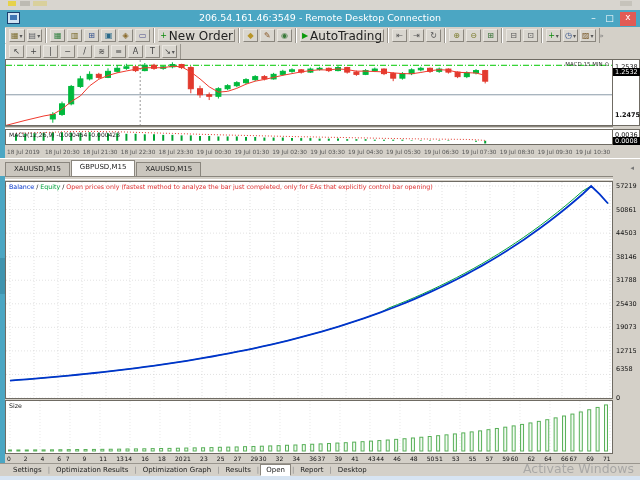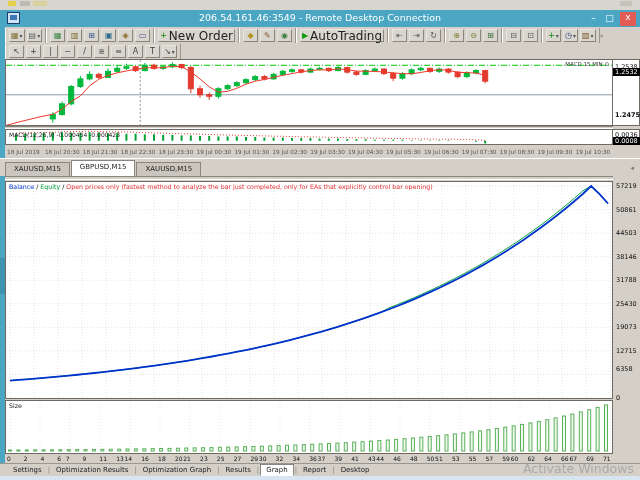--- a/index.html
+++ b/index.html
@@ -637,21 +637,21 @@
 
   <div class="abs tester-tabs" id="tester-tabs">
     <span class="ttab">Settings</span>
       <span class="tdiv">|</span>
       <span class="ttab">Optimization Results</span>
       <span class="tdiv">|</span>
       <span class="ttab">Optimization Graph</span>
       <span class="tdiv">|</span>
       <span class="ttab">Results</span>
       <span class="tdiv">|</span>
-      <span class="ttab ttab-active">Graph</span>
+      <span class="ttab ttab-active">Open</span>
       <span class="tdiv">|</span>
       <span class="ttab">Report</span>
       <span class="tdiv">|</span>
       <span class="ttab">Desktop</span>
       <span class="watermark" id="watermark" style="color: rgb(155, 155, 155); margin-left: 48px;">Activate Windows</span>
   </div>
 
   <div class="abs bottom-strip"></div>
 </div>
 

